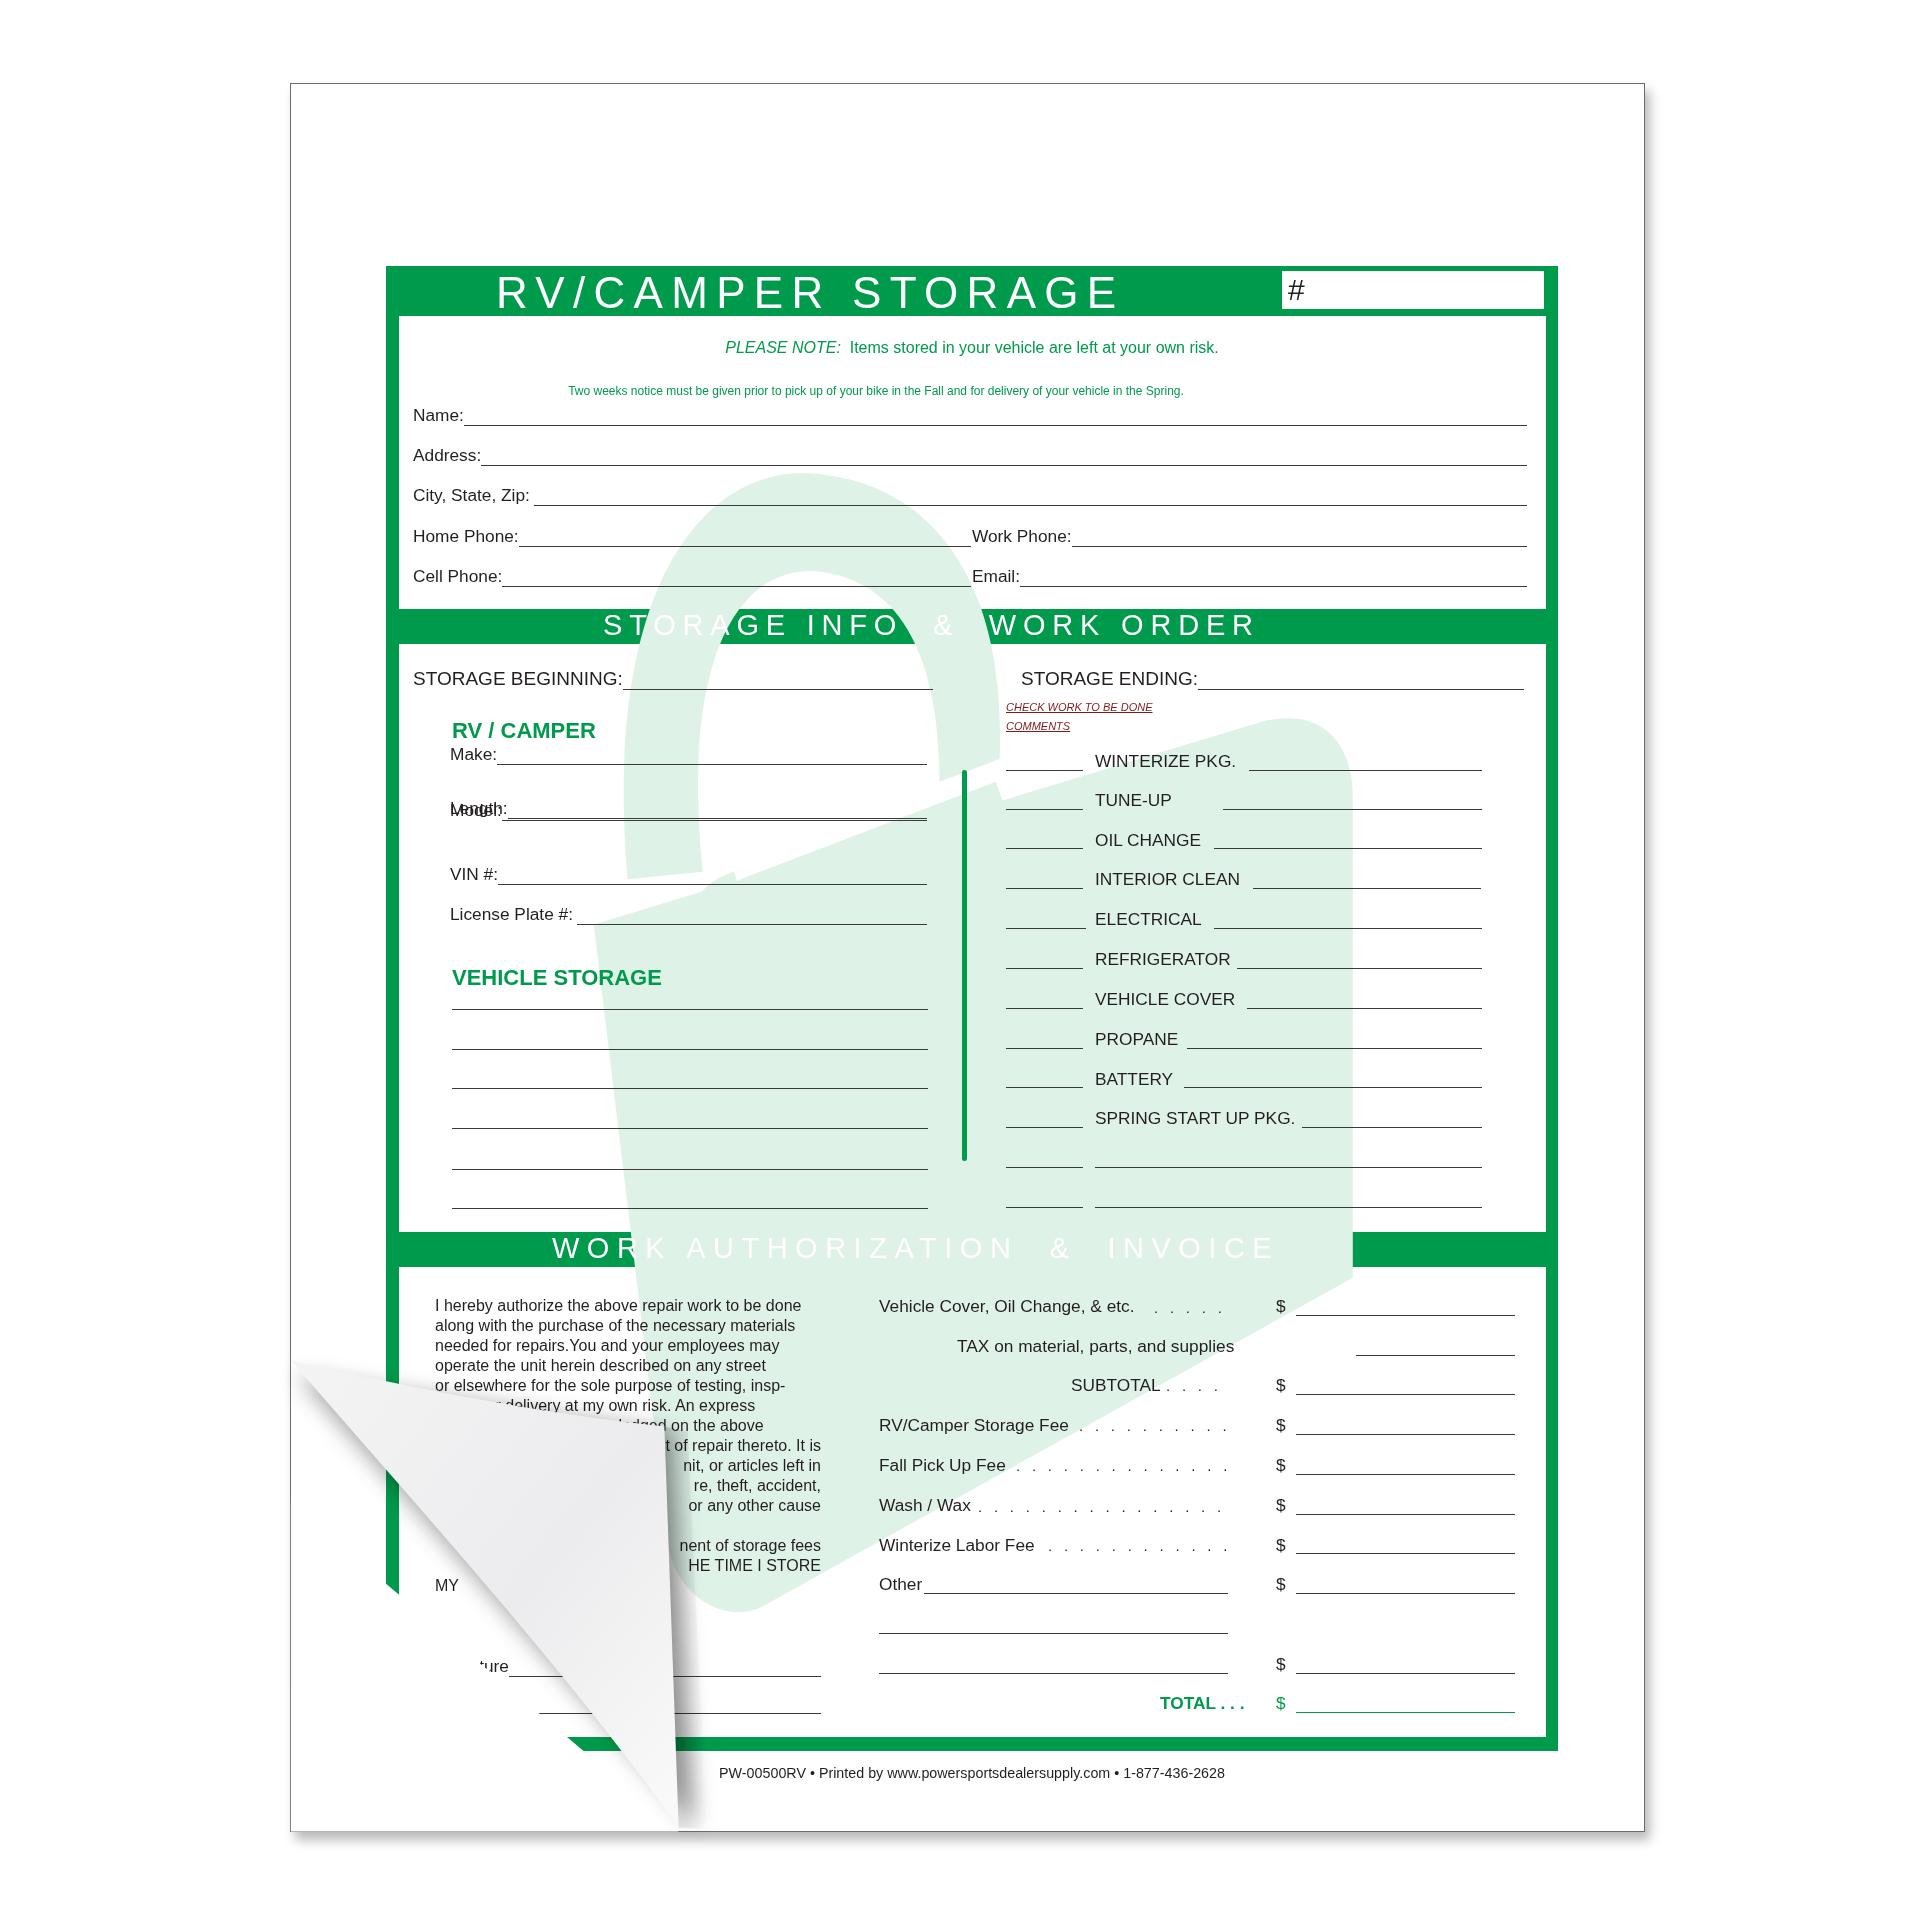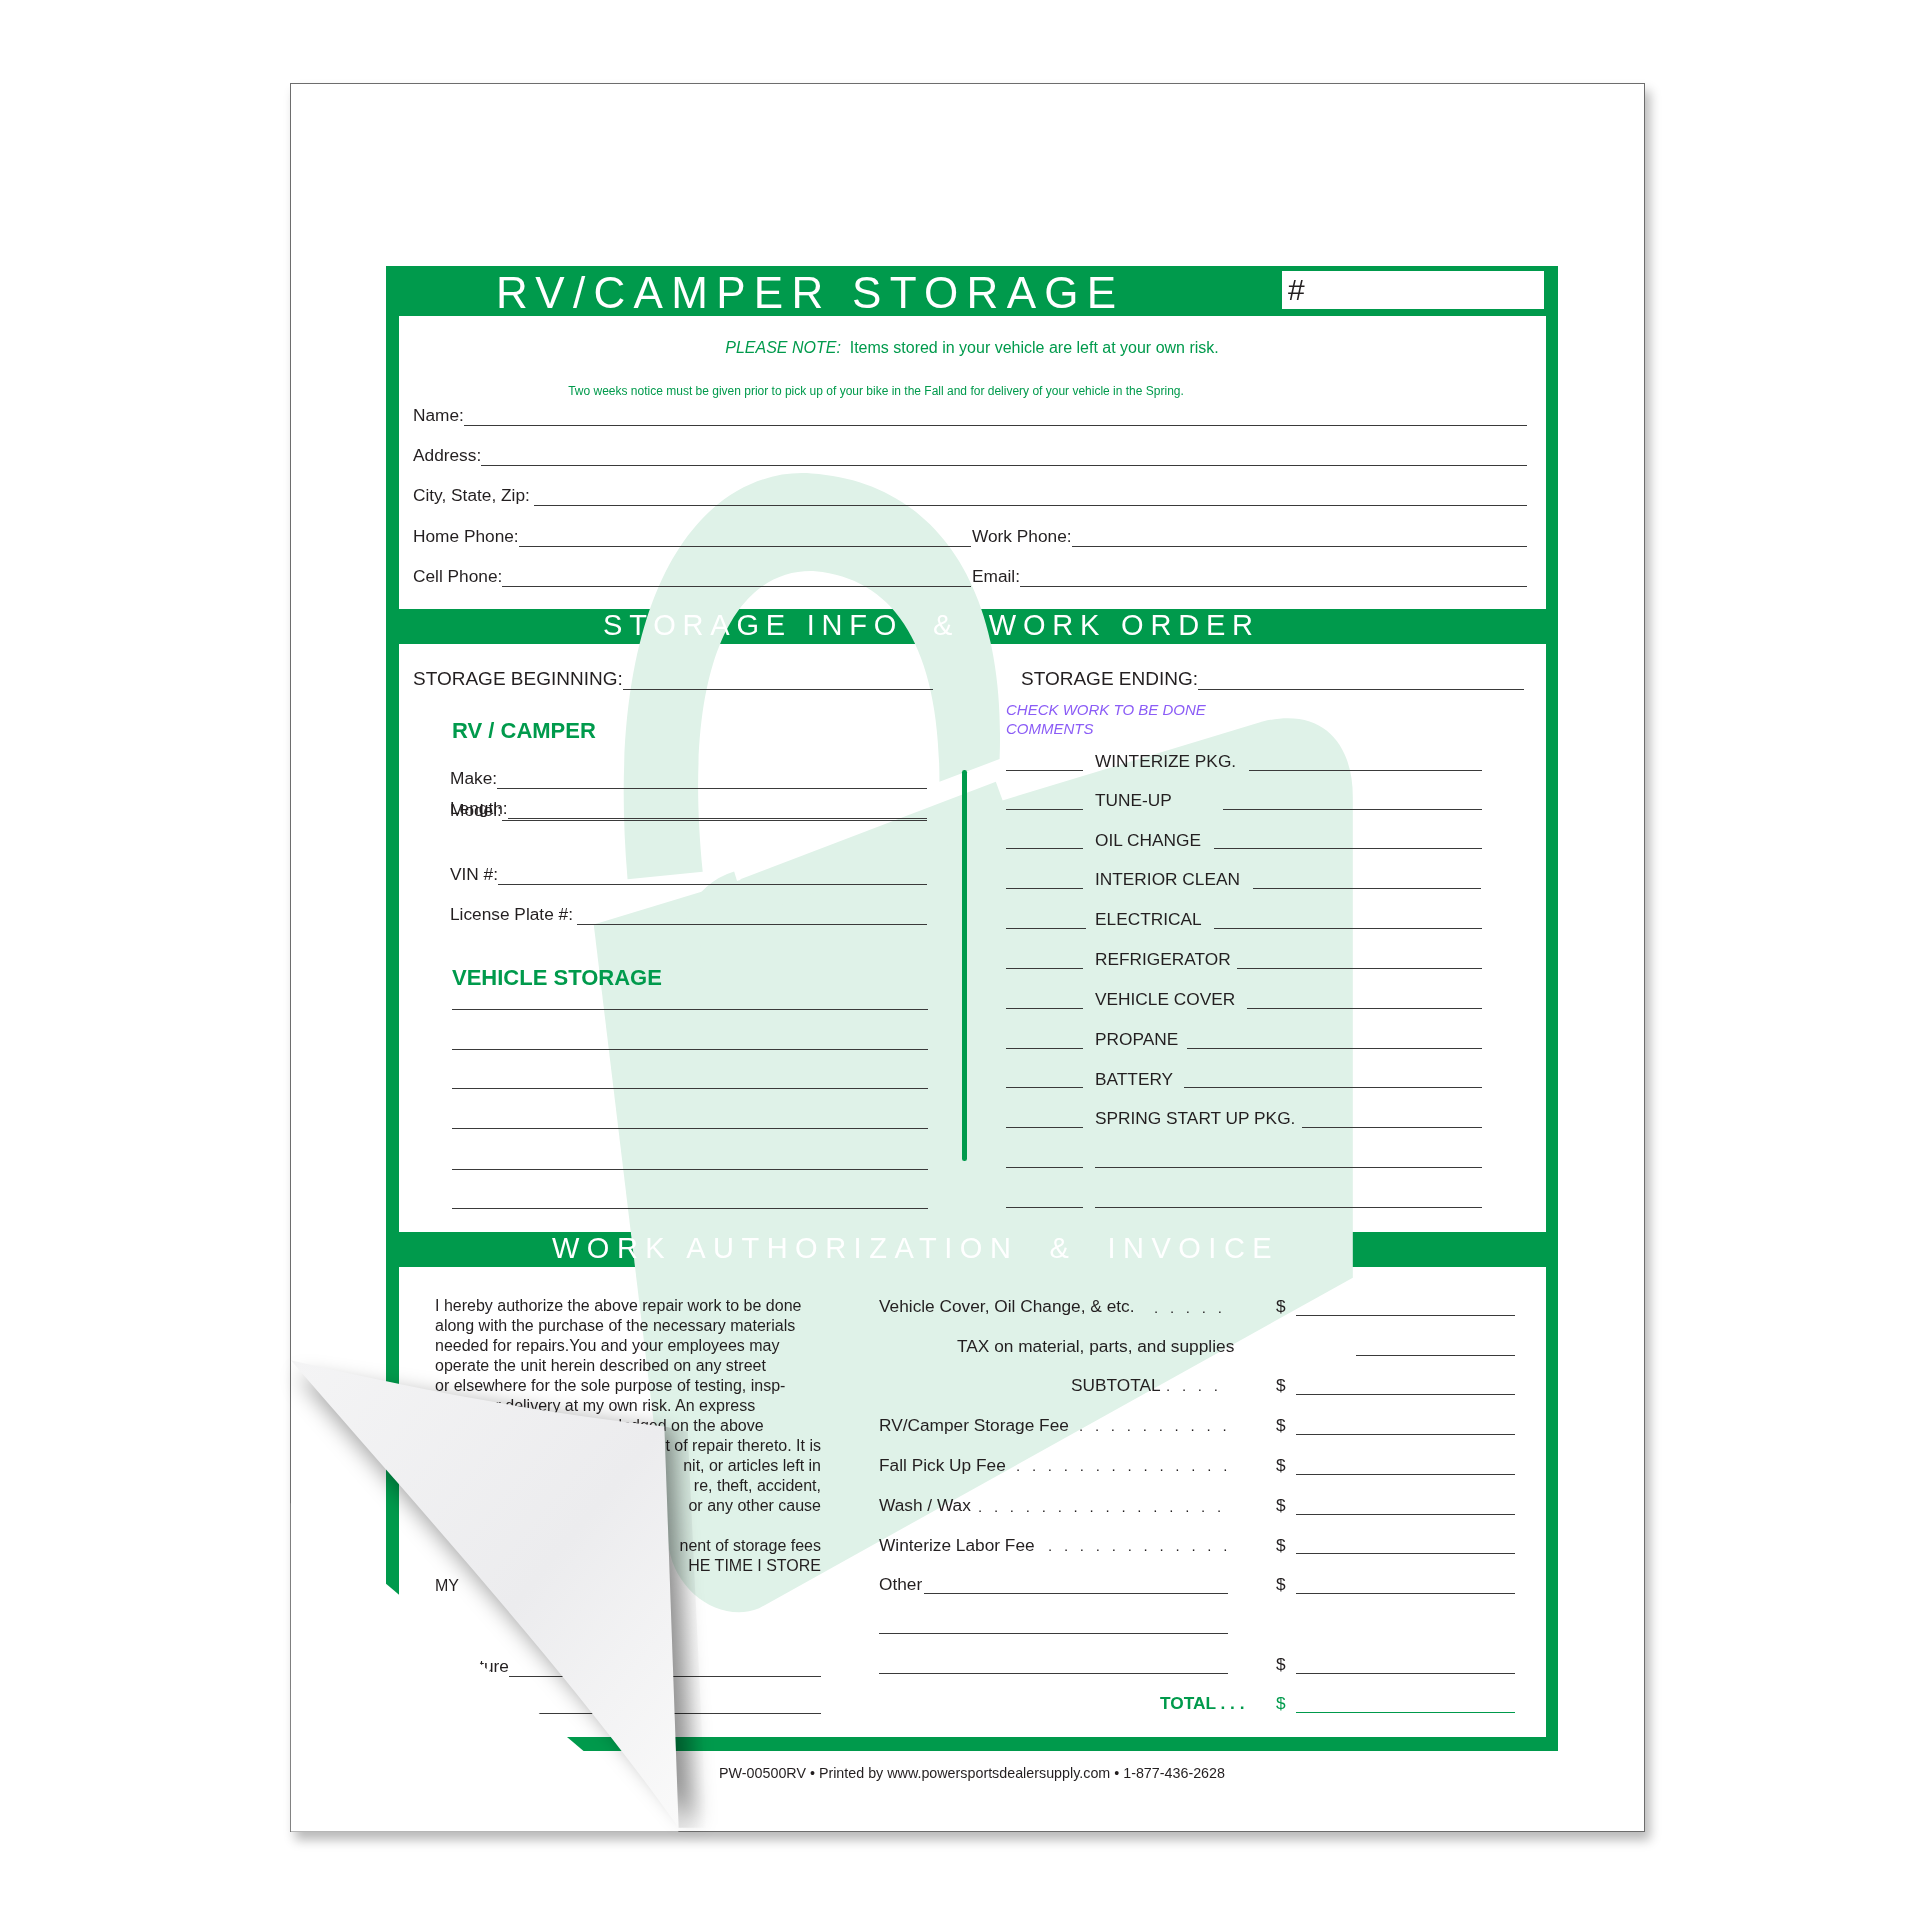--- a/index.html
+++ b/index.html
@@ -14,21 +14,21 @@
                 font-family:"Liberation Sans", sans-serif; }
   .numbox { position:absolute; left:1282px; top:271px; width:262px; height:38px; background:#fff; }
   .numbox span { position:absolute; left:6px; top:1.5px; font-size:30px; color:#231f20; }
   .note1 { position:absolute; left:386px; width:1172px; top:339px; text-align:center; font-size:16px; color:#009a4c; }
   .note2 { position:absolute; left:386px; width:980px; top:384px; text-align:center; font-size:12px; color:#009a4c; }
   .field { position:absolute; display:flex; align-items:flex-end; font-size:17.3px; height:22.5px; }
   .field .lbl { white-space:nowrap; line-height:1; padding-bottom:1.5px; }
   .field .line { flex:1; border-bottom:1.9px solid #3a3a3a; height:0; margin-bottom:0; }
   .hline { position:absolute; height:0; border-bottom:1.9px solid #3a3a3a; }
   .green-h { position:absolute; font-weight:bold; color:#009a4c; font-size:22px; white-space:nowrap; }
-  .green-i { position:absolute; font-style:italic; color:#8b5cf6; font-size:15px; white-space:nowrap; }
+  .green-i { position:absolute; font-style:italic; color:#7f1d1d; font-size:11px; white-space:nowrap;text-decoration:underline; }
   .vline { position:absolute; left:962px; top:770px; width:4.5px; height:391px; background:#009a4c; border-radius:2.3px; }
   .work-lbl { position:absolute; font-size:17.3px; white-space:nowrap; color:#231f20; }
   .auth { position:absolute; left:435px; top:1296px; width:386px; font-size:16px; line-height:20px;
           text-align:justify; color:#231f20; }
   .inv-lbl { position:absolute; font-size:17.3px; white-space:nowrap; color:#231f20; }
   .dots { position:absolute; font-size:15px; letter-spacing:3.8px; color:#231f20; white-space:nowrap; overflow:hidden; }
   .dollar { position:absolute; left:1276px; font-size:17.3px; color:#231f20; }
   .footer { position:absolute; left:386px; width:1172px; top:1765px; text-align:center; font-size:14.3px; color:#231f20; }
   .watermark { position:absolute; left:0; top:0; width:1924px; height:1924px; pointer-events:none; }
   .curl { position:absolute; left:0; top:0; width:1924px; height:1924px; pointer-events:none; }
@@ -105,21 +105,21 @@
     <span class="line"></span>
 </div>
 <div class="field" style="left:1021px; top:667px; width:503px; font-size:19px;">
   <span class="lbl">STORAGE ENDING:</span>
     <span class="line"></span>
 </div>
 <div class="green-i" style="left:1006px; top:701px;">CHECK WORK TO BE DONE</div>
 <div class="green-i" style="left:1006px; top:720px;">COMMENTS</div>
 
 <div class="green-h" style="left:452px; top:718px;">RV / CAMPER</div>
-<div class="field" style="left:450px; top:742px; width:477px;margin-top:24px;">
+<div class="field" style="left:450px; top:742px; width:477px;">
   <span class="lbl">Make:</span>
     <span class="line"></span>
 </div>
 <div class="field" style="left:450px; top:798px; width:477px;">
   <span class="lbl">Model:</span>
     <span class="line"></span>
 </div>
 <div class="field" style="left:450px; top:796px; width:477px;">
   <span class="lbl">Length:</span>
     <span class="line"></span>

